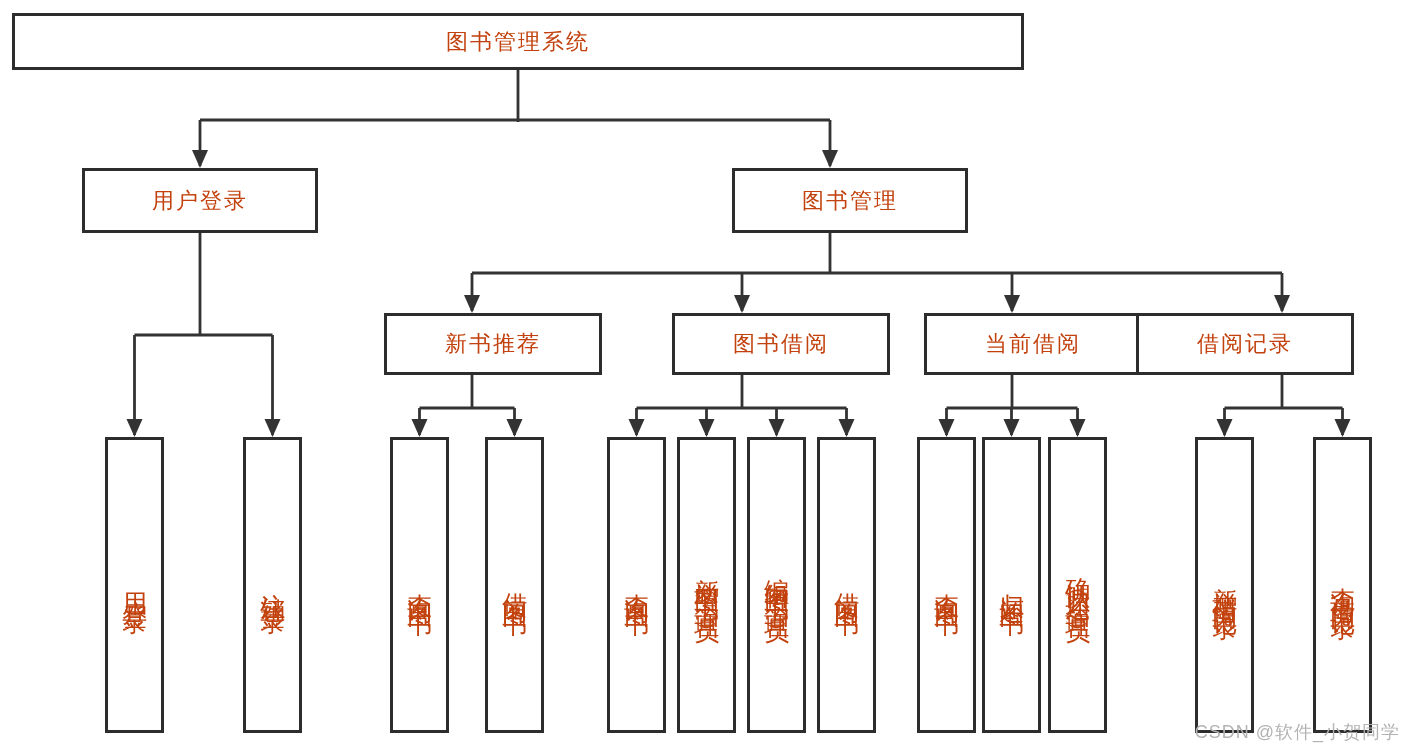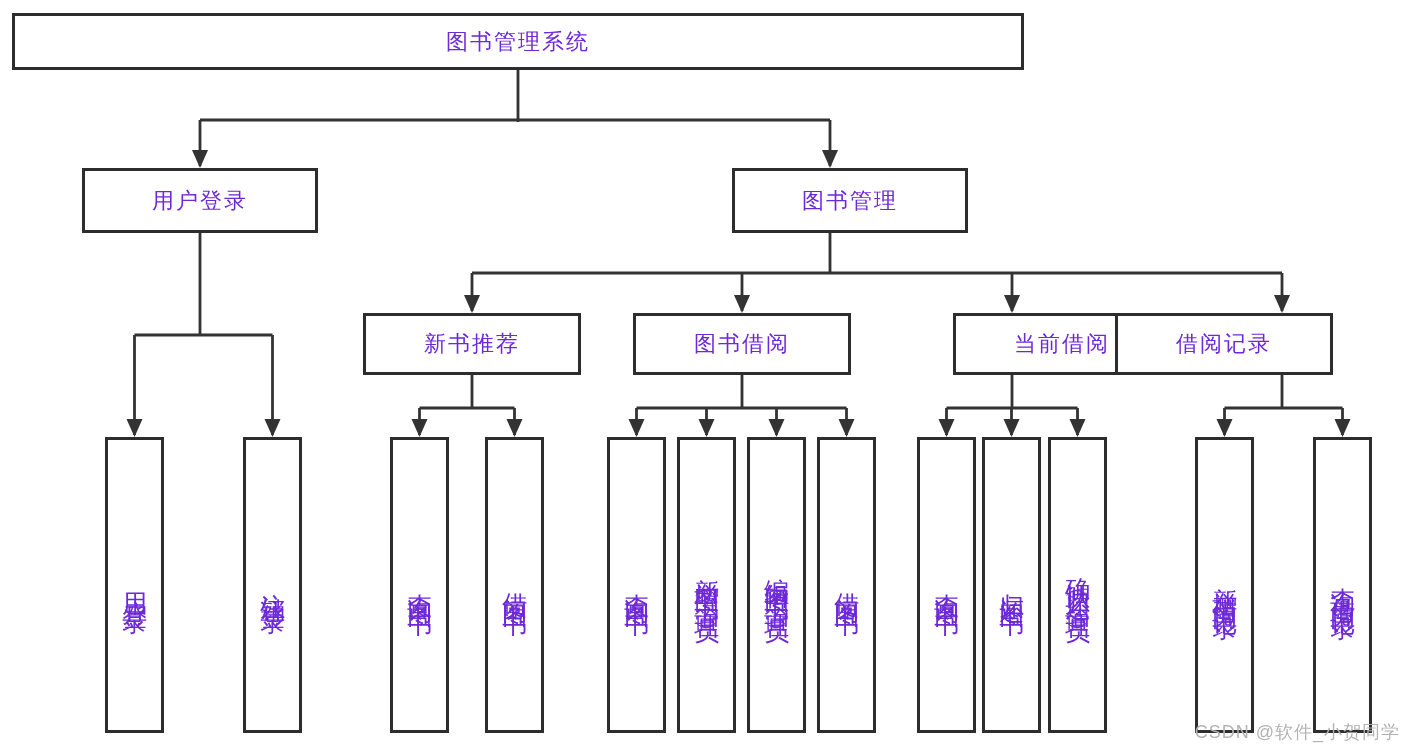--- a/index.html
+++ b/index.html
@@ -26,34 +26,34 @@
     fill: none;
   }
   .node {
     position: absolute;
     box-sizing: border-box;
     border: 3px solid #2d2d2d;
     background: #ffffff;
     display: flex;
     align-items: center;
     justify-content: center;
-    color: #6d28d9;
+    color: #c2410c;
     text-align: right;
   }
   .node-root {
     left: 12px; top: 13px; width: 1012px; height: 57px;
     font-size: 22px; letter-spacing: 2px;
   }
   .node-lvl1 {
     top: 168px; width: 236px; height: 65px;
     font-size: 22px; letter-spacing: 2px;
   }
   .node-group {
     top: 313px; width: 218px; height: 62px;
-    font-size: 22px; letter-spacing: 2px;
+    font-size: 22px; letter-spacing: 2px; margin-left: 21px;
   }
   .leaf {
     top: 437px; width: 59px; height: 296px;
   }
   .vtext {
     writing-mode: vertical-rl;
     font-size: 25px;
     letter-spacing: 6px;
     line-height: 1.1;
     white-space: nowrap;
@@ -122,24 +122,24 @@
   <div class="node node-lvl1" style="left:82px;">
     <span>用户登录</span>
   </div>
   <div class="node node-lvl1" style="left:732px;">
     <span>图书管理</span>
   </div>
 
   <div class="node node-group" style="left:363px;">
     <span>新书推荐</span>
   </div>
-  <div class="node node-group" style="left:633px;">
+  <div class="node node-group" style="left:651px;">
     <span>图书借阅</span>
   </div>
-  <div class="node node-group" style="left:953px;">
+  <div class="node node-group" style="left:903px;">
     <span>当前借阅</span>
   </div>
   <div class="node node-group" style="left:1115px;">
     <span>借阅记录</span>
   </div>
 
   <div class="node leaf" style="left:105px;">
     <span class="vtext">用户登录</span>
   </div>
   <div class="node leaf" style="left:243px;">

